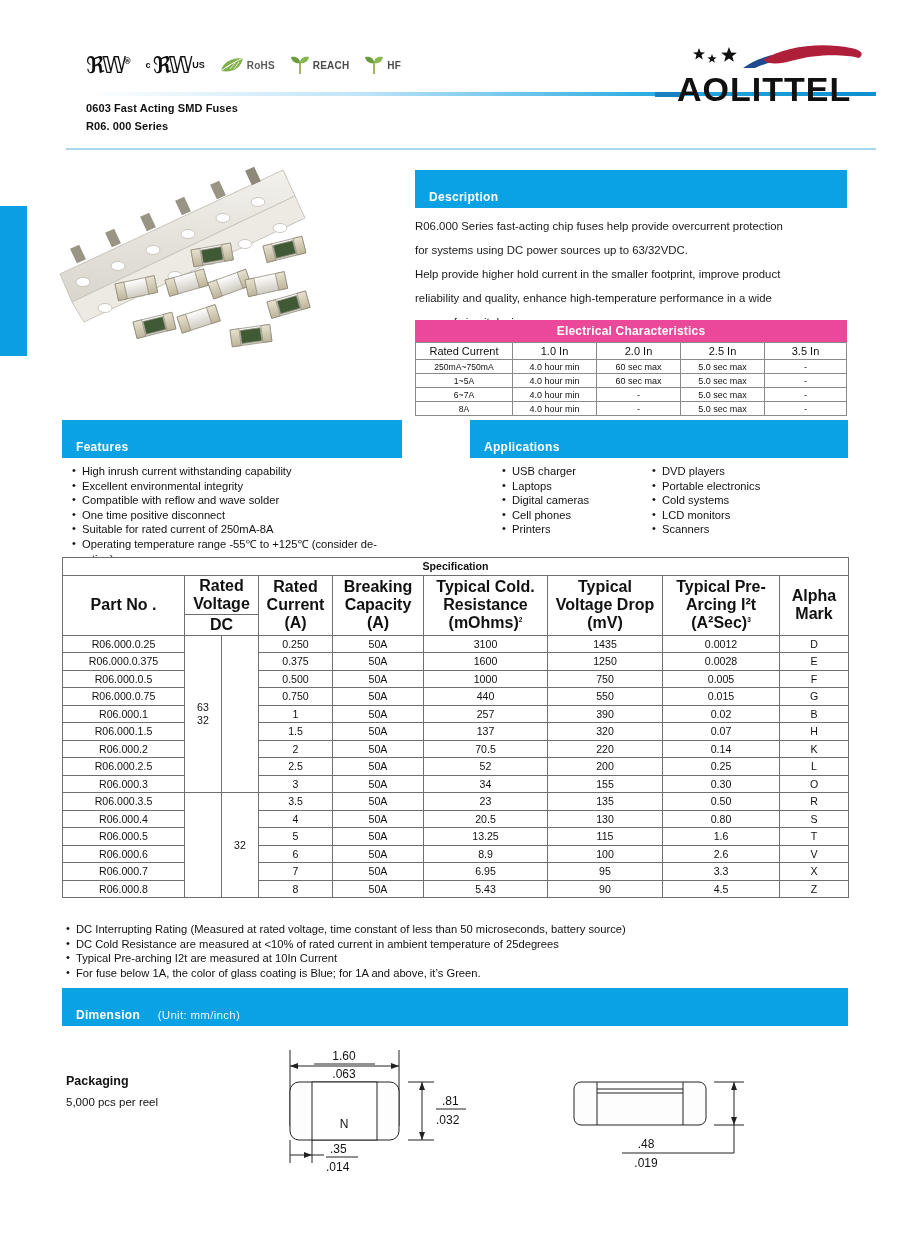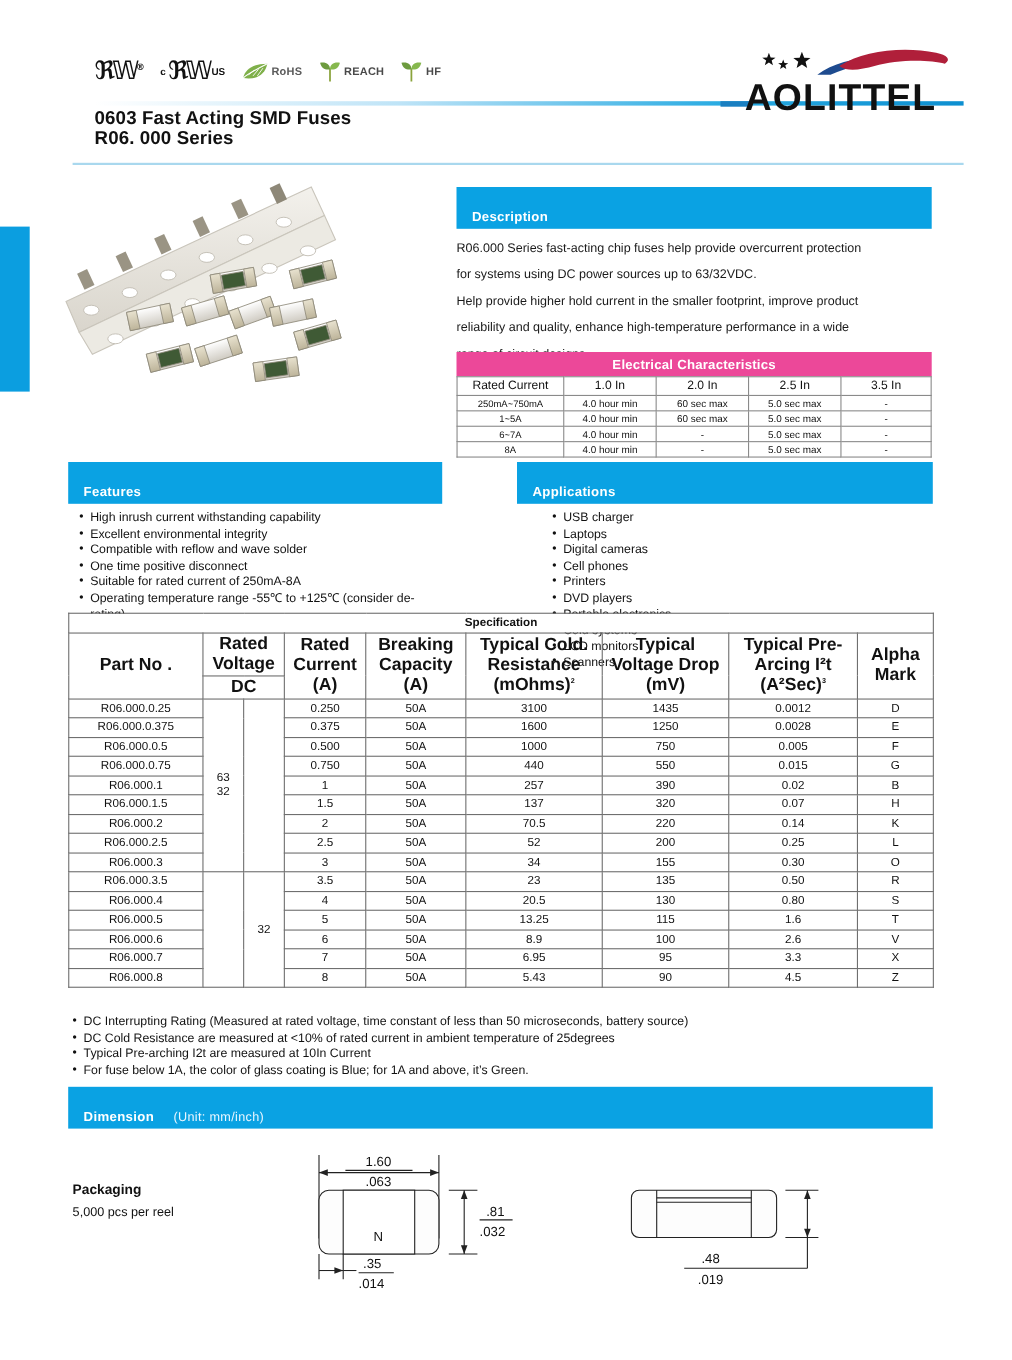--- a/index.html
+++ b/index.html
@@ -19,21 +19,21 @@
   .cert { display:flex; align-items:center; gap:2px; }
   .ur-mark { font-weight:bold; font-size:23px; letter-spacing:-3px; font-family:"DejaVu Sans", sans-serif; }
   .ur-sup { font-size:8px; vertical-align:super; letter-spacing:0; }
   .ur-small { font-size:9px; font-weight:bold; }
   .cert-label { font-size:10px; font-weight:bold; color:#4a4a4a; letter-spacing:.2px; }
   .rohs-label { color:#5b5b5b; }
 
   .hdr-rule { position:absolute; left:86px; top:92px; width:790px; height:4px;
               background:linear-gradient(to right,#ffffff 0%,#bfe4f7 35%,#29abe2 72%,#0d8fd0 100%); }
   .hdr-rule2 { position:absolute; left:66px; top:148px; width:810px; height:2px; background:#a9d8ee; }
-  .title-block { position:absolute; left:86px; top:99px; font-size:17px; font-weight:bold; line-height:18px; letter-spacing:.1px; }
+  .title-block { position:absolute; left:86px; top:99px; font-size:11px; font-weight:bold; line-height:18px; letter-spacing:.1px; }
 
   .logo { position:absolute; left:655px; top:34px; width:220px; height:76px; }
   .logo-text { position:absolute; left:22px; top:36px; font-size:34px; font-weight:bold;
                letter-spacing:1px; color:#111; font-family:"Liberation Sans", sans-serif; }
   .logo-dash { position:absolute; left:0px; top:58px; width:26px; height:5px; background:#1a7fc1; }
 
   
   .side-tab { position:absolute; left:0; top:206px; width:27px; height:150px; background:#0b9ee0; }
 
   
@@ -56,21 +56,21 @@
   table.ec tr.hrow td { font-size:11px; padding:2px; }
   .ec-title { background:#ec4899; color:#fff; font-weight:bold; font-size:12px; text-align:center;
               padding:4px; letter-spacing:.2px; }
 
   
   .feat-box { position:absolute; left:62px; top:420px; width:340px; }
   .app-box  { position:absolute; left:470px; top:420px; width:378px; }
   ul.blist { list-style:none; margin:0; padding:6px 0 0 10px; }
   ul.blist li { font-size:11.2px; line-height:14.6px; padding-left:10px; position:relative; color:#111; }
   ul.blist li:before { content:"\2022"; position:absolute; left:0; top:-1px; font-size:11px; }
-  .app-cols { display:flex; padding-top:6px; padding-left:22px;flex-direction:column; }
+  .app-cols { display:flex; padding-top:6px; padding-left:22px; }
   .app-cols ul { padding-top:0; }
   .app-cols ul:first-child { width:150px; }
 
   
   .spec-box { position:absolute; left:62px; top:557px; width:786px; }
   table.spec { border-collapse:collapse; width:786px; table-layout:fixed; }
   table.spec td, table.spec th { border:1px solid #6f6f6f; text-align:center; color:#111; }
   .spec-title td { background:#0aa2e3; color:#fff; font-weight:bold; font-size:12px; padding:5px; border:1px solid #0aa2e3; }
   table.spec tbody td { font-size:10.6px; height:17.5px; padding:0; background:#fff; }
   .sup { font-size:6.5px; vertical-align:super; }

